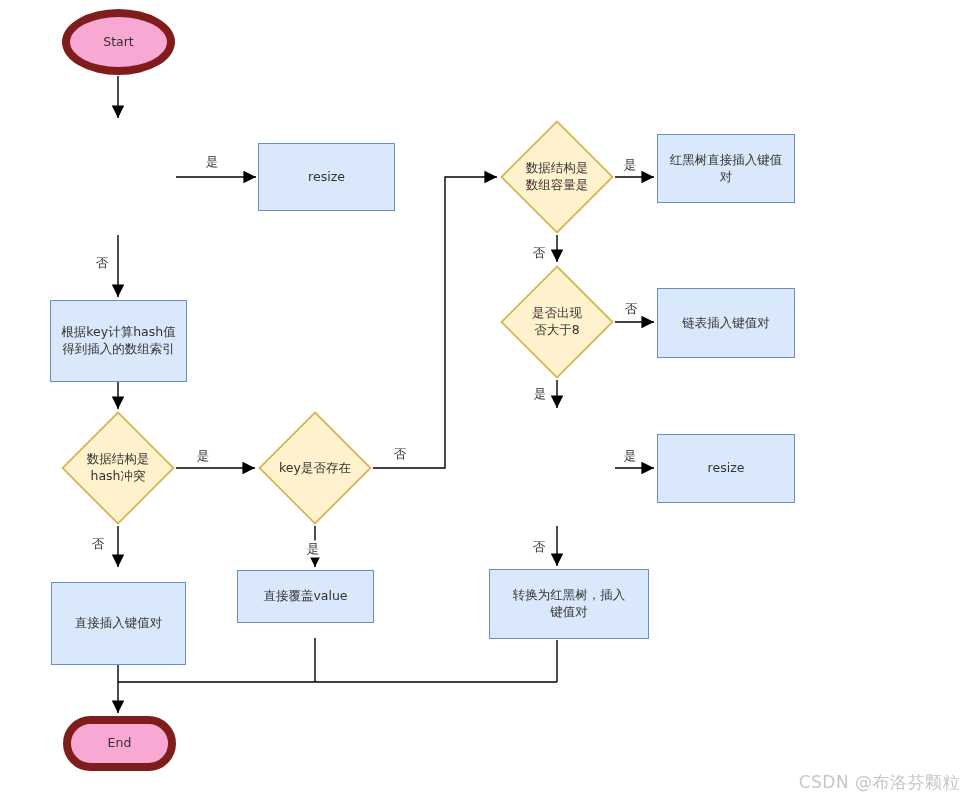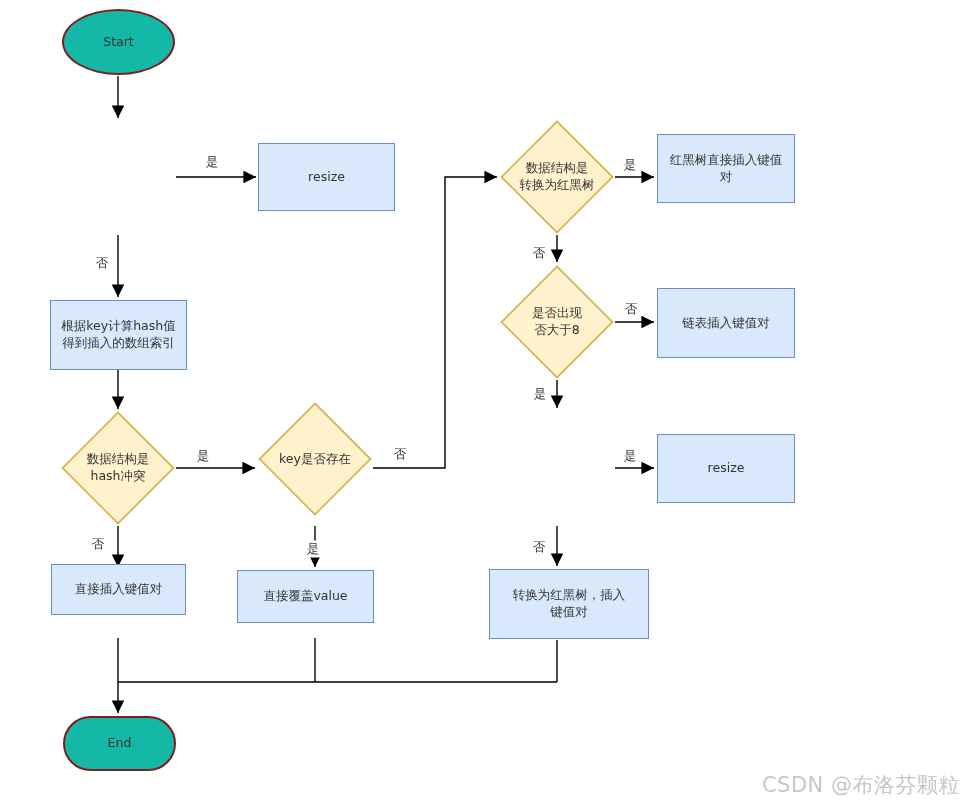--- a/index.html
+++ b/index.html
@@ -6,33 +6,33 @@
   .stage{
     position:relative;width:974px;height:806px;background:#ffffff;overflow:hidden;
     font-family:"DejaVu Sans","Liberation Sans",sans-serif;color:#333333;
   }
   .wires{position:absolute;left:0;top:0;width:974px;height:806px;}
   .node{
     position:absolute;display:flex;align-items:center;justify-content:center;
     text-align:center;font-size:12.5px;line-height:1.35;box-sizing:border-box;
   }
   .process{background:#dae8fc;border:1.5px solid #6c8ebf;}
-  .terminal{background:#14b8a6;border:2px solid #7f1d1d;text-align:right;}
+  .terminal{background:#f9a8d4;border:8px solid #7f1d1d;text-align:right;}
   .ellipse{border-radius:50%;}
   .rounded{border-radius:30px;}
   .diamond{background:transparent;border:none;}
   .diamond .shape{position:absolute;left:0;top:0;width:100%;height:100%;}
   .label{position:relative;z-index:1;padding:0 4px;}
   .label span{display:block;white-space:nowrap;}
   .edge-label{
     position:absolute;transform:translate(-50%,-50%);font-size:12.5px;color:#333;
     background:#ffffff;padding:0 2px;z-index:2;
   }
   .watermark{
-    position:absolute;top:771px;right:14px;font-size:21px;color:#c6c6c6;
+    position:absolute;top:771px;right:14px;font-size:17px;color:#c6c6c6;
     letter-spacing:0.5px;
   }
 </style>
 </head>
 <body>
 
 <div class="stage">
 
   <svg class="wires" width="974" height="806" viewBox="0 0 974 806" fill="none">
     <defs>
@@ -91,64 +91,64 @@
   <div class="node diamond" style="left:61px;top:411px;width:114px;height:114px">
     <svg class="shape" viewBox="0 0 114 114">
       <polygon points="57,1.5 112.5,57 57,112.5 1.5,57" fill="#fff2cc" stroke="#d6b656" stroke-width="1.8"></polygon>
     </svg>
     <div class="label">
       <span>数据结构是</span>
       <span>hash冲突</span>
     </div>
   </div>
 
-  <div class="node diamond" style="left:258px;top:402px;width:114px;height:114px">
+  <div class="node diamond" style="left:258px;top:411px;width:114px;height:114px">
     <svg class="shape" viewBox="0 0 114 114">
       <polygon points="57,1.5 112.5,57 57,112.5 1.5,57" fill="#fff2cc" stroke="#d6b656" stroke-width="1.8"></polygon>
     </svg>
     <div class="label">
         <span>key是否存在</span>
       </div>
   </div>
 
   <div class="node diamond" style="left:500px;top:120px;width:114px;height:114px">
     <svg class="shape" viewBox="0 0 114 114">
       <polygon points="57,1.5 112.5,57 57,112.5 1.5,57" fill="#fff2cc" stroke="#d6b656" stroke-width="1.8"></polygon>
     </svg>
     <div class="label">
       <span>数据结构是</span>
-      <span>转换为红黑树</span>
+      <span>数组容量是</span>
     </div>
   </div>
 
   <div class="node diamond" style="left:500px;top:265px;width:114px;height:114px">
     <svg class="shape" viewBox="0 0 114 114">
       <polygon points="57,1.5 112.5,57 57,112.5 1.5,57" fill="#fff2cc" stroke="#d6b656" stroke-width="1.8"></polygon>
     </svg>
     <div class="label">
       <span>是否出现</span>
       <span>否大于8</span>
     </div>
   </div>
 
 
   <div class="node process" style="left:258px;top:143px;width:137px;height:68px">
     <div class="label">
         <span>resize</span>
       </div>
   </div>
 
-  <div class="node process" style="left:50px;top:300px;width:137px;height:70px">
+  <div class="node process" style="left:50px;top:300px;width:137px;height:82px">
     <div class="label">
       <span>根据key计算hash值</span>
       <span>得到插入的数组索引</span>
     </div>
   </div>
 
-  <div class="node process" style="left:51px;top:564px;width:135px;height:51px">
+  <div class="node process" style="left:51px;top:582px;width:135px;height:83px">
     <div class="label">
         <span>直接插入键值对</span>
       </div>
   </div>
 
   <div class="node process" style="left:237px;top:570px;width:137px;height:53px">
     <div class="label">
         <span>直接覆盖value</span>
       </div>
   </div>

